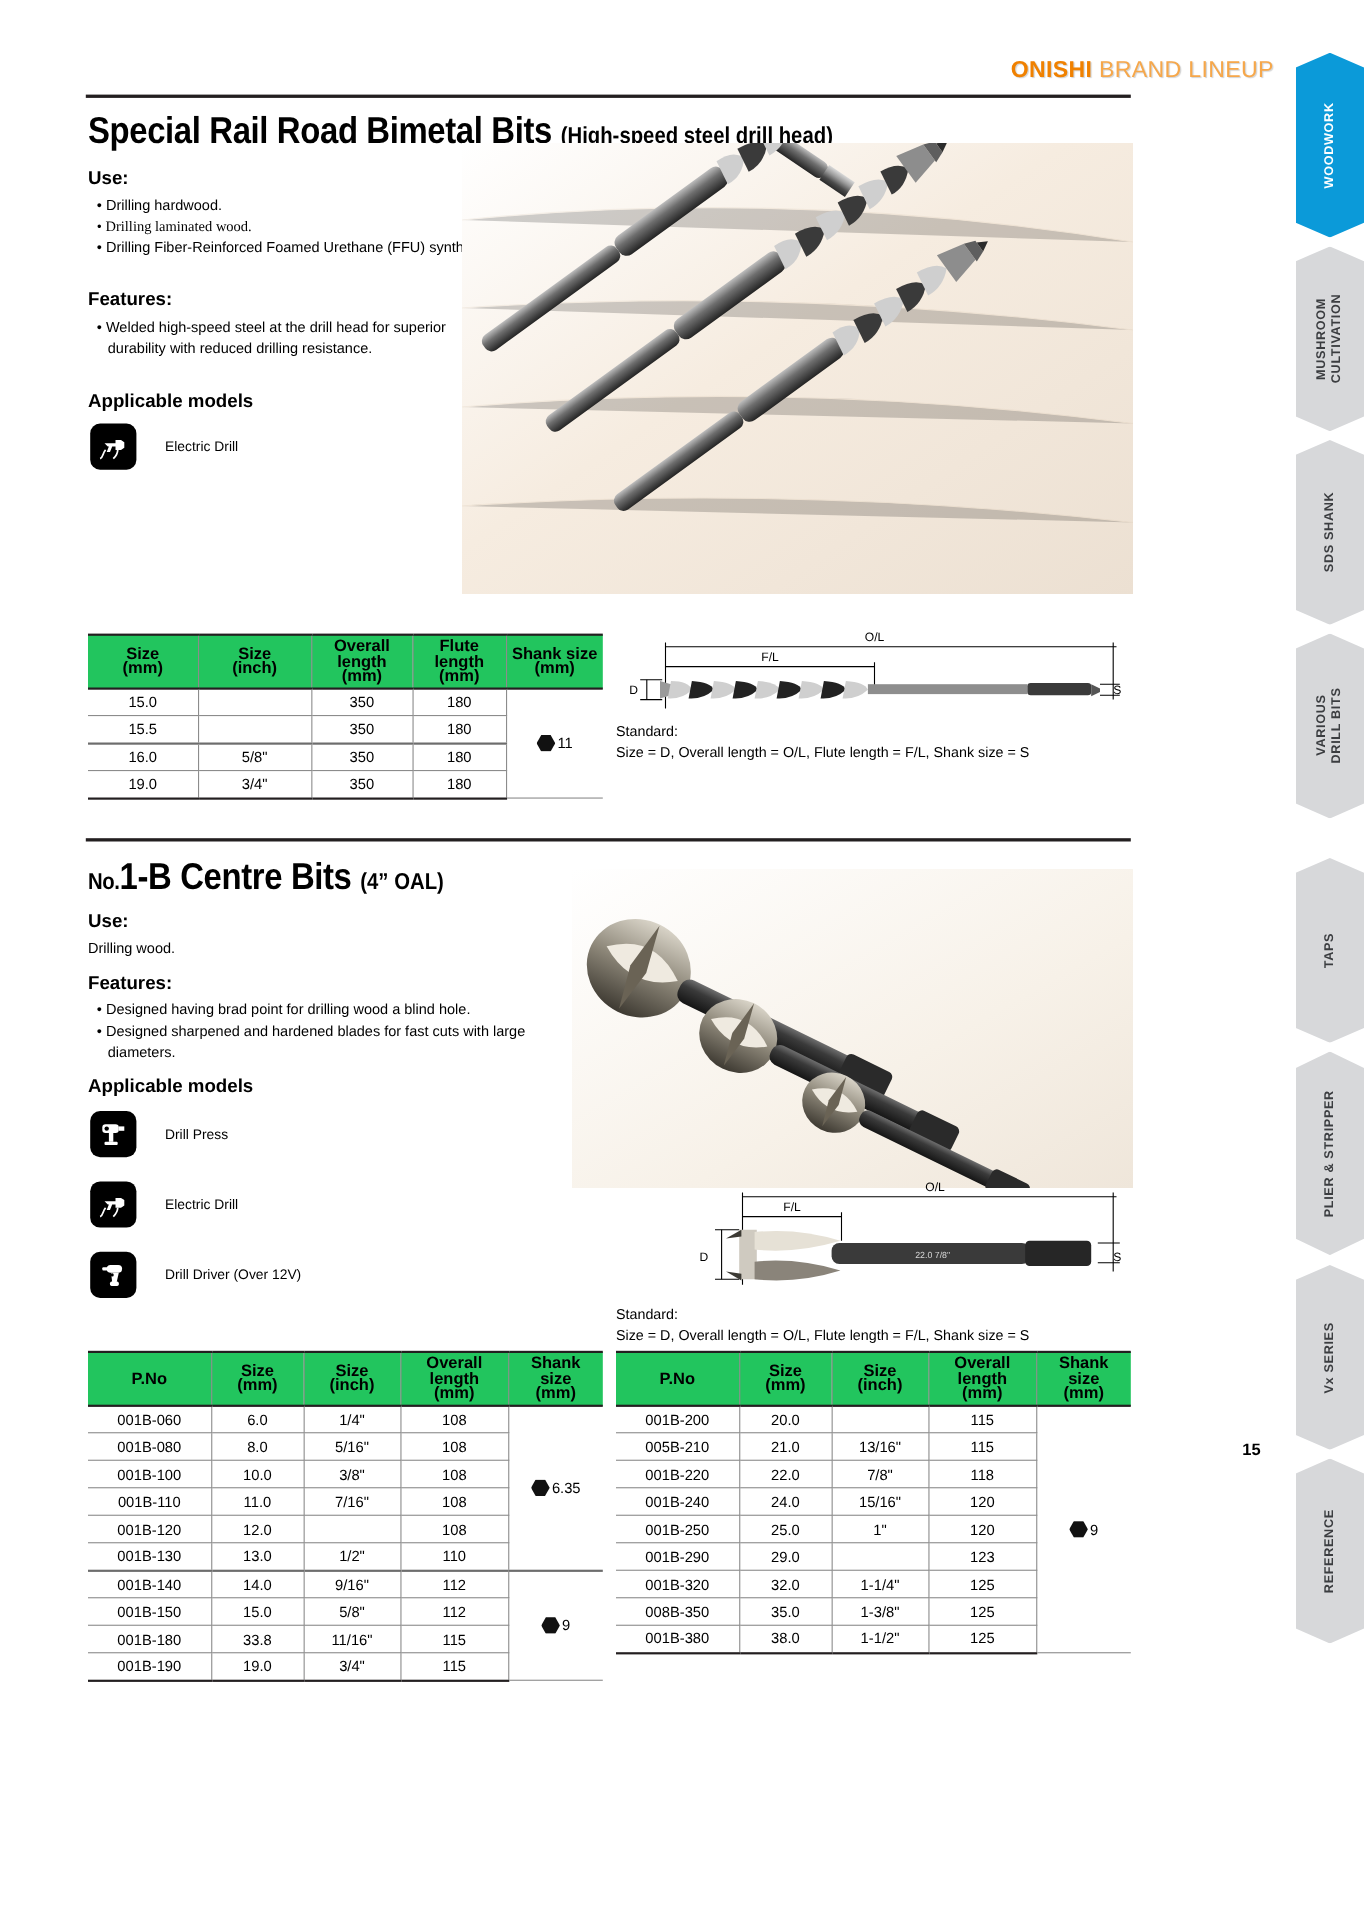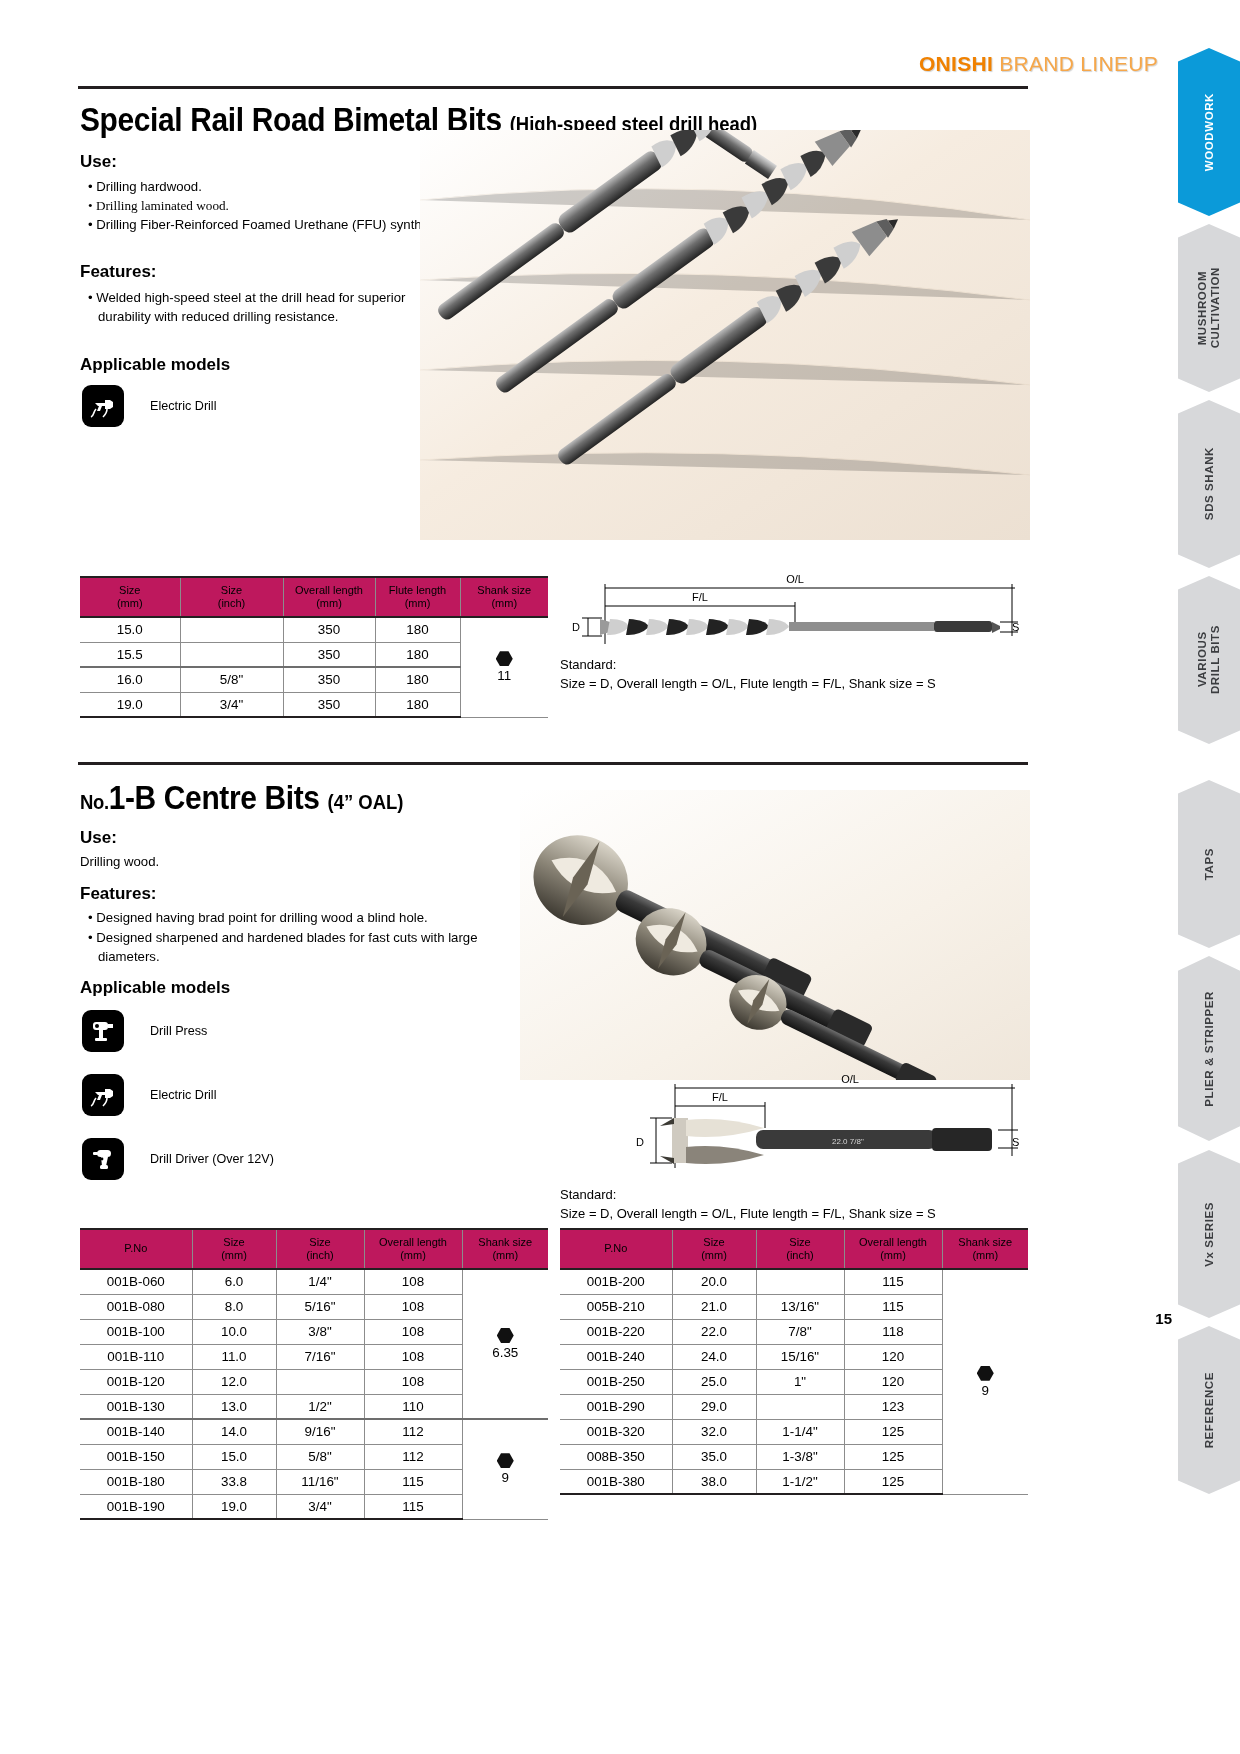--- a/index.html
+++ b/index.html
@@ -96,47 +96,48 @@
     border-left: 1px solid #8c8c8c;
     border-right: 1px solid #8c8c8c;
     border-top: 1px solid #8c8c8c;
     border-bottom: 1px solid #8c8c8c;
     text-align: center;
     padding: 3px 4px;
     font-weight: normal;
     height: 25px;
   }
   table.spec thead th {
-    background: #be185d;
-    font-size: 11px; line-height: 13.5px;
+    background: #22c55e;
+    font-size: 15px; line-height: 13.5px;
     height: 40px;
     border-top: 2.5px solid #231f20;
     border-bottom: 2.5px solid #231f20;
+    font-weight: bold;
   }
   table.spec tbody tr:last-child td { border-bottom: 2.5px solid #231f20; }
   table.spec .edge-l { border-left: none; }
   table.spec .edge-r { border-right: none; }
   table.spec .grp-end { border-bottom: 2px solid #6d6d6d; }
   .hexcell { vertical-align: middle; }
-  .hexwrap { display: flex; flex-direction: column; align-items: center; justify-content: center; gap: 2px; }
+  .hexwrap { display: flex; flex-direction: row; align-items: center; justify-content: center; gap: 2px; }
   .hex {
     width: 17px; height: 15px; background: #111;
     clip-path: polygon(25% 0%, 75% 0%, 100% 50%, 75% 100%, 25% 100%, 0% 50%);
   }
   .hexnum { font-size: 13.4px; }
 
   
   .diag { position: absolute; }
   .diag svg { display: block; }
   .std {
     position: absolute; font-size: 13px; line-height: 19px; white-space: nowrap;
   }
 
   .pageno {
-    position: absolute; right: 68px; bottom: 28px;
+    position: absolute; right: 94px; bottom: 28px;
     font-size: 15px; font-weight: bold; margin-top: 23px;
   }
 </style>
 </head>
 <body>
 
 <div id="page">
 
   <div class="brandline">
     <span class="b1">ONISHI</span>

